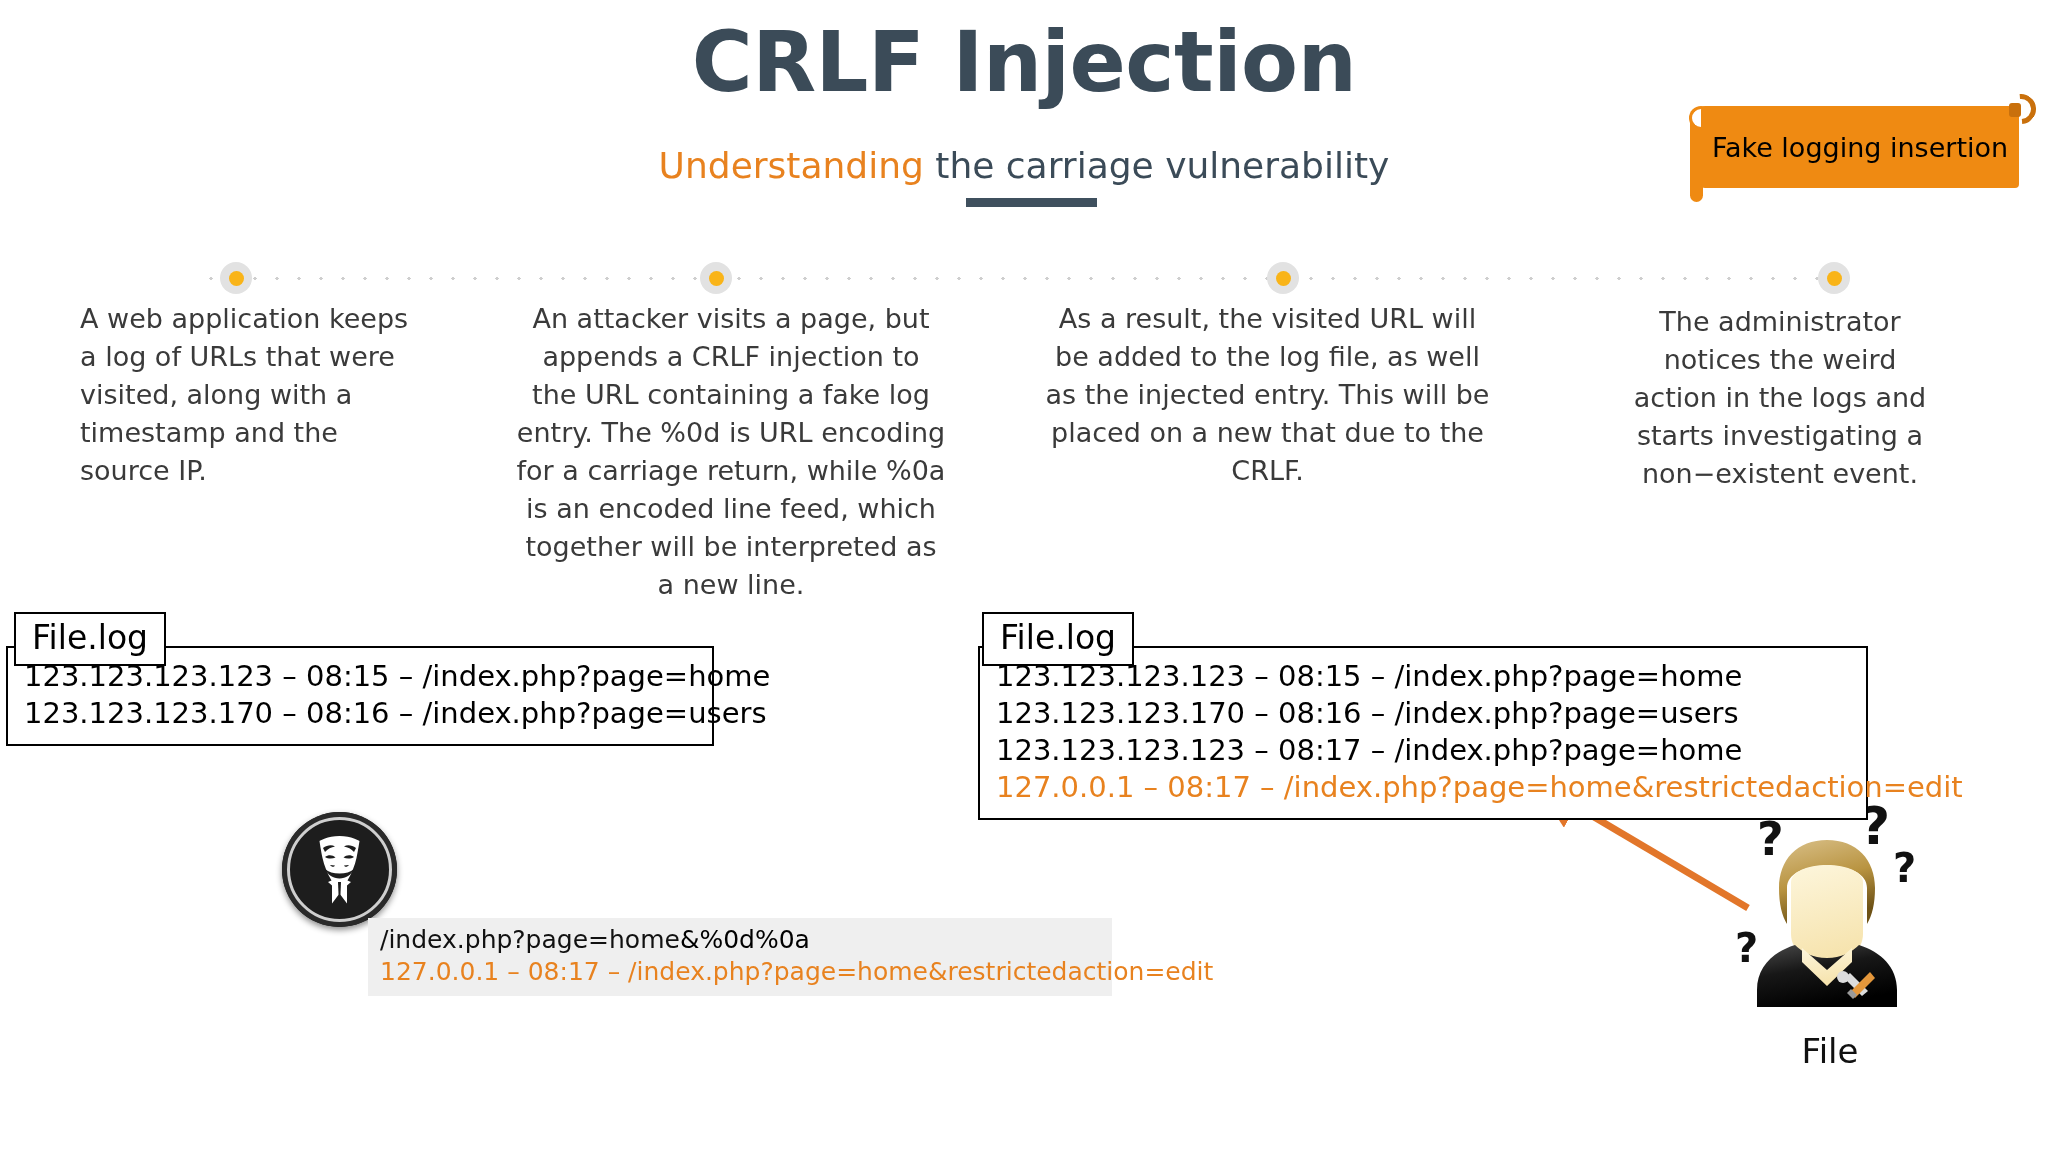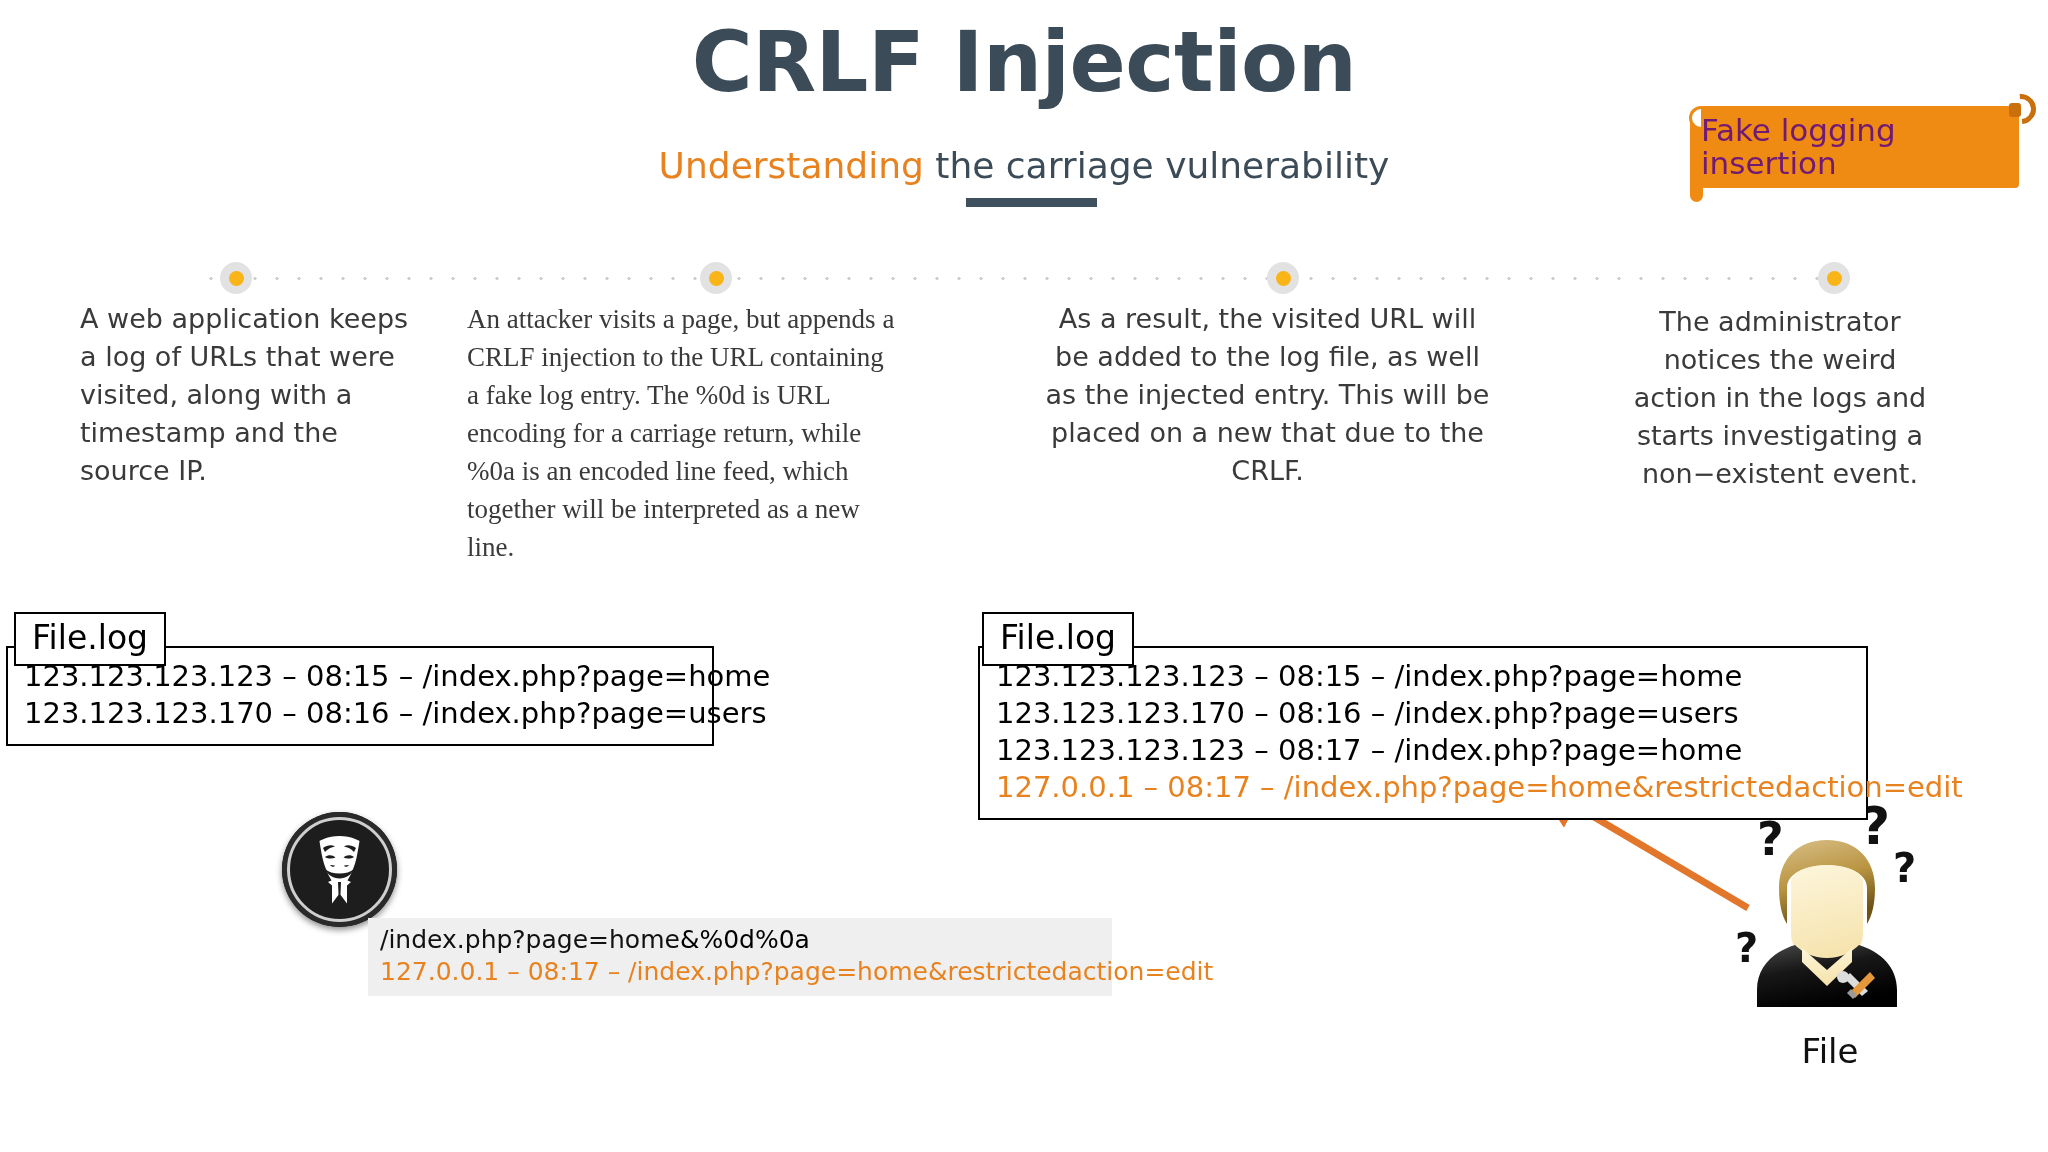--- a/index.html
+++ b/index.html
@@ -35,21 +35,21 @@
   .ribbon{
     position:absolute;left:1690px;top:100px;
     width:332px;height:88px;
   }
   .ribbon-body{
     position:absolute;left:11px;top:6px;width:318px;height:82px;
     background:#ef8a12;border-radius:4px;
     display:flex;align-items:center;justify-content:center;
   }
   .ribbon-label{
-    color:#701a75;font-size:31px;line-height:33px;text-align:left;
+    color:#000000;font-size:27px;line-height:33px;text-align:right;
     font-weight:400;
   }
   .ribbon-pole{
     position:absolute;left:0px;top:14px;width:13px;height:88px;
     background:#ef8a12;border-radius:7px;
   }
   .ribbon-curl-l{
     position:absolute;left:-1px;top:6px;width:18px;height:18px;
     border:3px solid #ef8a12;border-radius:50%;
     border-right-color:transparent;background:#fff;
@@ -80,21 +80,21 @@
     display:block;width:15px;height:15px;border-radius:50%;
     background:#f9b418;
   }
 
   
   .step{
     position:absolute;
     font-size:27px;line-height:38px;color:#3a3a3a;
   }
   .step.s1{left:80px;top:300px;width:330px;text-align:left;}
-  .step.s2{left:467px;top:300px;width:430px;text-align:left;font-family:Liberation Serif, serif;}
+  .step.s2{left:516px;top:300px;width:430px;text-align:center;}
   .step.s3{left:1040px;top:300px;width:455px;text-align:center;}
   .step.s4{left:1625px;top:303px;width:310px;text-align:center;}
 
   
   .logtab{
     position:absolute;
     border:2px solid #000;background:#fff;
     padding:4px 16px 6px 16px;
     font-size:33px;line-height:40px;color:#000;
     z-index:3;

